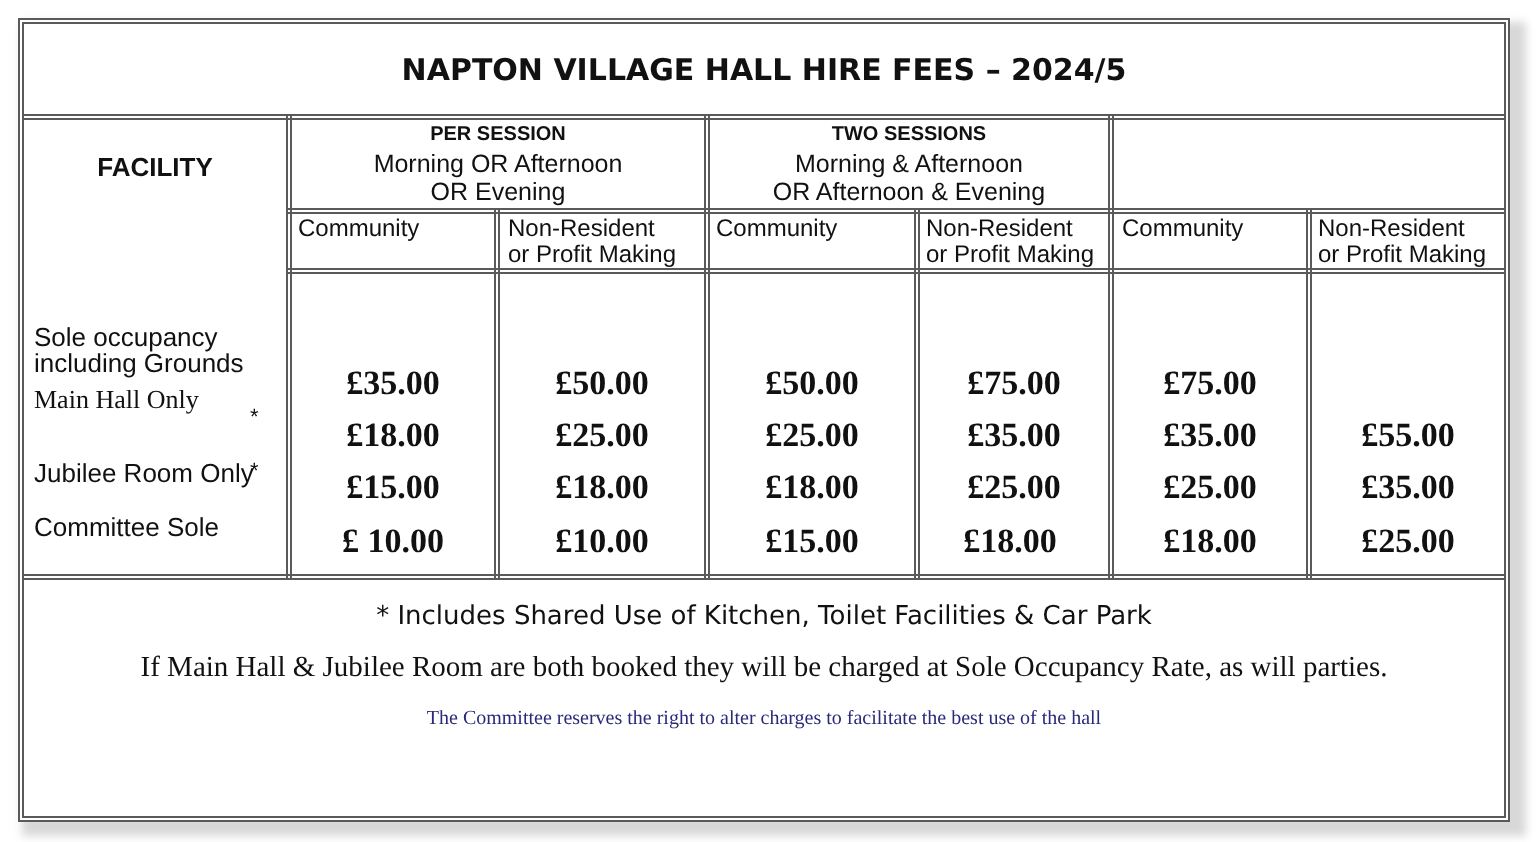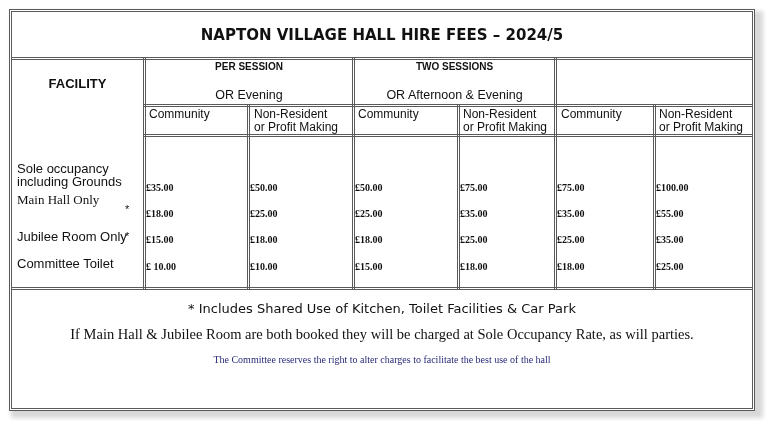--- a/index.html
+++ b/index.html
@@ -10,21 +10,21 @@
   .hl { height: 3px; border-top: 1px solid #5a5a5a; border-bottom: 1px solid #5a5a5a; box-sizing: border-box; }
   .vl { width: 3px; border-left: 1px solid #5a5a5a; border-right: 1px solid #5a5a5a; box-sizing: border-box; }
   .t { position: absolute; text-align: center; white-space: nowrap; }
   .title { left: 0; width: 740px; top: 14px; font-family: "DejaVu Sans", sans-serif; font-weight: bold; font-size: 15px; color: #111; }
   .facility { left: 0; width: 131px; top: 64px; font-weight: bold; font-size: 13px; }
   .grp { font-size: 12.5px; line-height: 14px; }
   .grp b { font-size: 10px; }
   .sub { position: absolute; font-size: 12px; line-height: 13px; text-align: left; white-space: nowrap; }
   .rowlbl { position: absolute; left: 5px; font-size: 13px; line-height: 13px; white-space: nowrap; }
   .star { position: absolute; font-size: 11px; }
-  .price { position: absolute; font-family: "Liberation Serif", serif; font-weight: bold; font-size: 10px; text-align: left; }
+  .price { position: absolute; font-family: "Liberation Serif", serif; font-weight: bold; font-size: 17px; text-align: center; }
   .note1 { left: 0; width: 740px; top: 289px; font-family: "DejaVu Sans", sans-serif; font-size: 13px; }
   .note2 { left: 0; width: 740px; top: 314px; font-family: "Liberation Serif", serif; font-size: 14.5px; }
   .note3 { left: 0; width: 740px; top: 342px; font-family: "Liberation Serif", serif; font-size: 10px; color: #2a2a7a; }
 </style>
 </head>
 <body>
 
 <div class="shadow"></div>
 <div class="doc">
 
@@ -39,26 +39,26 @@
   <div class="vl" style="left:445px;top:92px;height:186px;"></div>
   <div class="vl" style="left:542px;top:45px;height:233px;"></div>
   <div class="vl" style="left:641px;top:92px;height:186px;"></div>
 
   <div class="t title">NAPTON VILLAGE HALL HIRE FEES – 2024/5</div>
 
   <div class="t facility">FACILITY</div>
 
   <div class="t grp" style="left:134px;width:206px;top:47px;">
     <b>PER SESSION</b><br>
-    <br>
+    <span>Morning OR Afternoon</span><br>
     <span>OR Evening</span>
   </div>
   <div class="t grp" style="left:343px;width:199px;top:47px;">
     <b>TWO SESSIONS</b><br>
-    <br>
+    <span>Morning &amp; Afternoon</span><br>
     <span>OR Afternoon &amp; Evening</span>
   </div>
 
   <div class="sub" style="left:137px;top:96px;">Community</div>
   <div class="sub" style="left:242px;top:96px;">
     <span>Non-Resident</span><br>
     <span>or Profit Making</span>
   </div>
   <div class="sub" style="left:346px;top:96px;">Community</div>
   <div class="sub" style="left:451px;top:96px;">
@@ -72,28 +72,27 @@
   </div>
 
   <div class="rowlbl" style="top:150px;">
     <span>Sole occupancy</span><br>
     <span>including Grounds</span>
   </div>
   <div class="rowlbl" style="top:181px;font-family:Liberation Serif, serif;">Main Hall Only</div>
   <div class="star" style="left:113px;top:191px;">*</div>
   <div class="rowlbl" style="top:218px;">Jubilee Room Only</div>
   <div class="star" style="left:113px;top:218px;">*</div>
-  <div class="rowlbl" style="top:245px;">Committee Toilet</div>
+  <div class="rowlbl" style="top:245px;">Committee Sole</div>
 
   <div class="price" style="left:134px;width:101px;top:170px;">£35.00</div>
   <div class="price" style="left:238px;width:102px;top:170px;">£50.00</div>
   <div class="price" style="left:343px;width:102px;top:170px;">£50.00</div>
   <div class="price" style="left:448px;width:94px;top:170px;">£75.00</div>
   <div class="price" style="left:545px;width:96px;top:170px;">£75.00</div>
-  <div class="price" style="left:644px;width:96px;top:170px;">£100.00</div>
 
   <div class="price" style="left:134px;width:101px;top:196px;">£18.00</div>
   <div class="price" style="left:238px;width:102px;top:196px;">£25.00</div>
   <div class="price" style="left:343px;width:102px;top:196px;">£25.00</div>
   <div class="price" style="left:448px;width:94px;top:196px;">£35.00</div>
   <div class="price" style="left:545px;width:96px;top:196px;">£35.00</div>
   <div class="price" style="left:644px;width:96px;top:196px;">£55.00</div>
 
   <div class="price" style="left:134px;width:101px;top:222px;">£15.00</div>
   <div class="price" style="left:238px;width:102px;top:222px;">£18.00</div>

